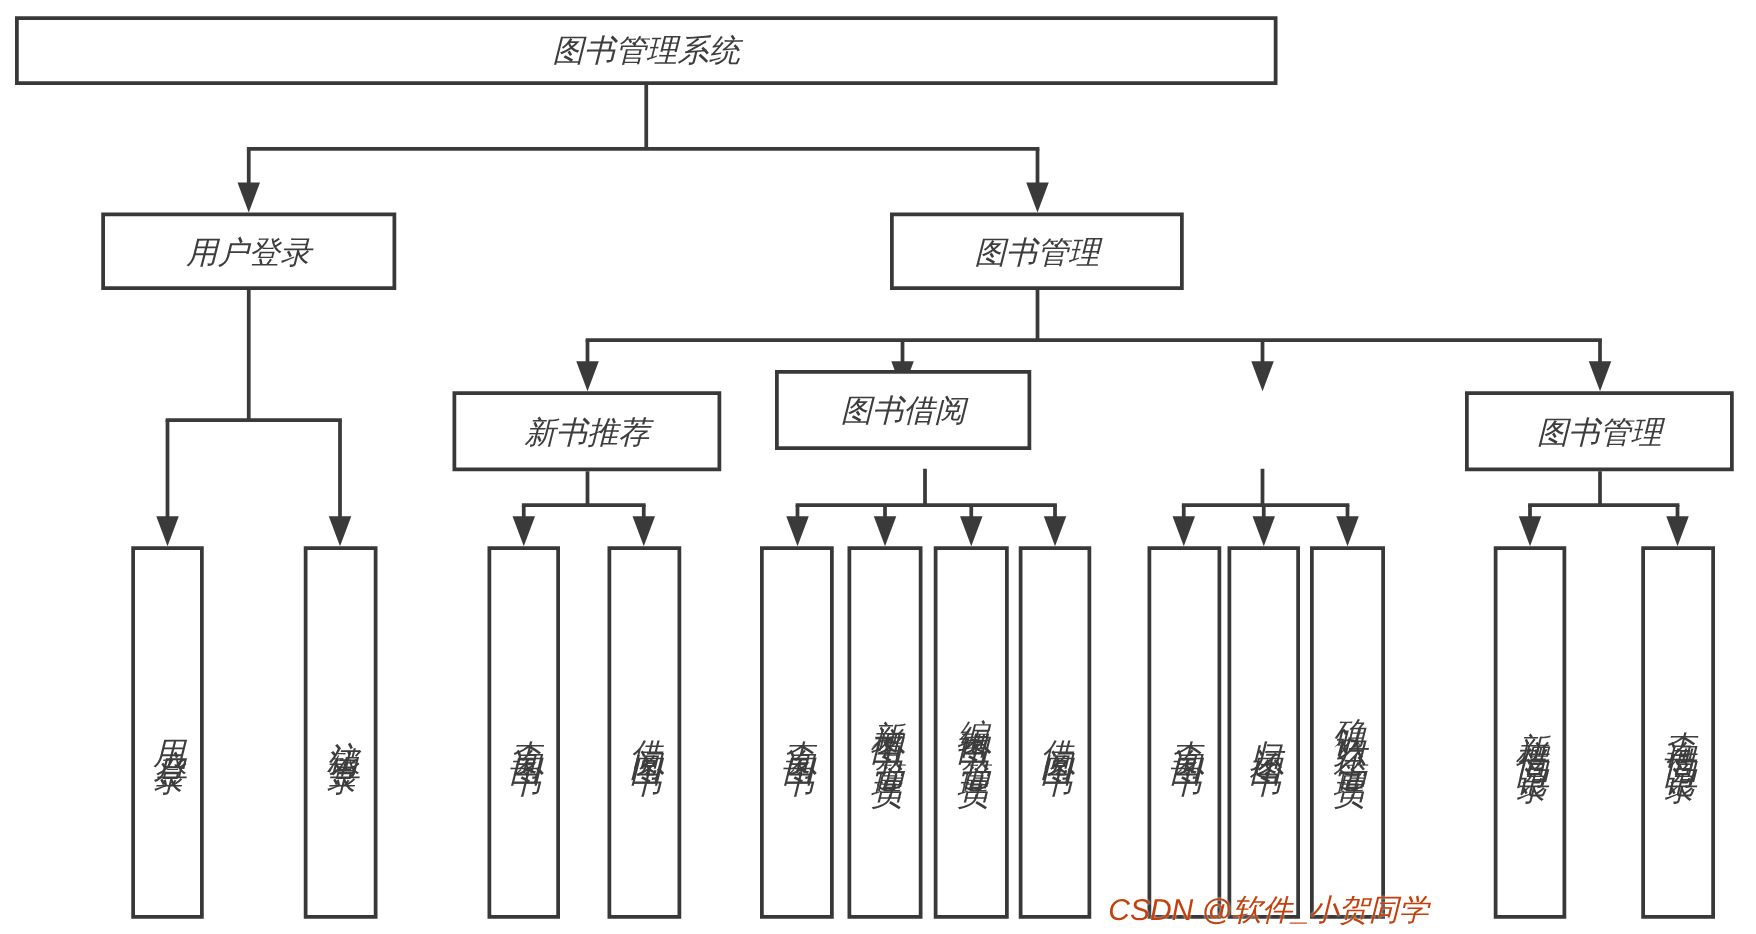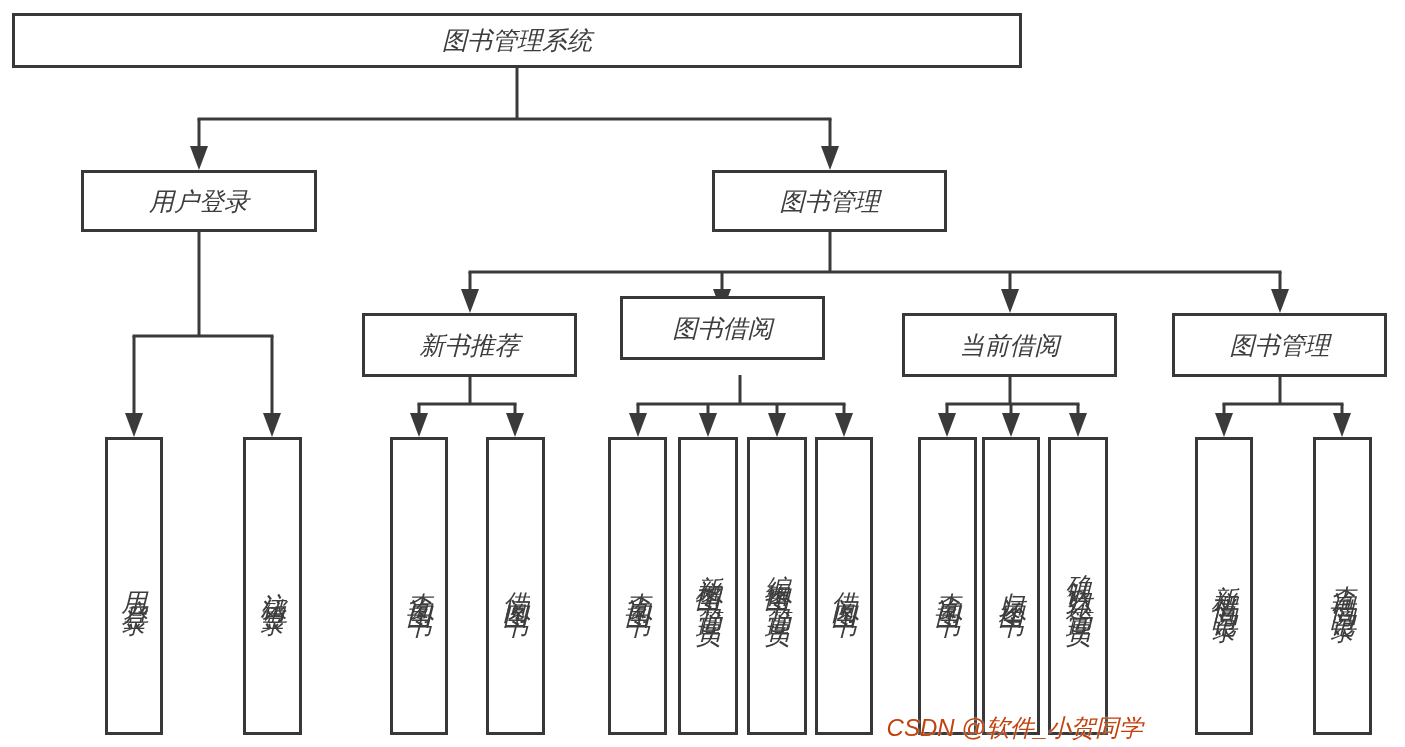--- a/index.html
+++ b/index.html
@@ -133,23 +133,20 @@
   <div class="node h" style="left:712px; top:170px; width:235px; height:62px;">
     <span class="lbl">图书管理</span>
   </div>
 
   <div class="node h" style="left:362px; top:313px; width:215px; height:64px;">
     <span class="lbl">新书推荐</span>
   </div>
   <div class="node h" style="left:620px; top:296px; width:205px; height:64px;">
     <span class="lbl">图书借阅</span>
   </div>
-  <div class="node h" style="left:902px; top:313px; width:215px; height:64px;">
-    <span class="lbl">当前借阅</span>
-  </div>
   <div class="node h" style="left:1172px; top:313px; width:215px; height:64px;">
     <span class="lbl">图书管理</span>
   </div>
 
   <div class="node v" style="left:105px; top:437px; width:58px; height:298px;">
     <span class="lbl">用户登录</span>
   </div>
   <div class="node v" style="left:243px; top:437px; width:59px; height:298px;">
     <span class="lbl">注销登录</span>
   </div>

